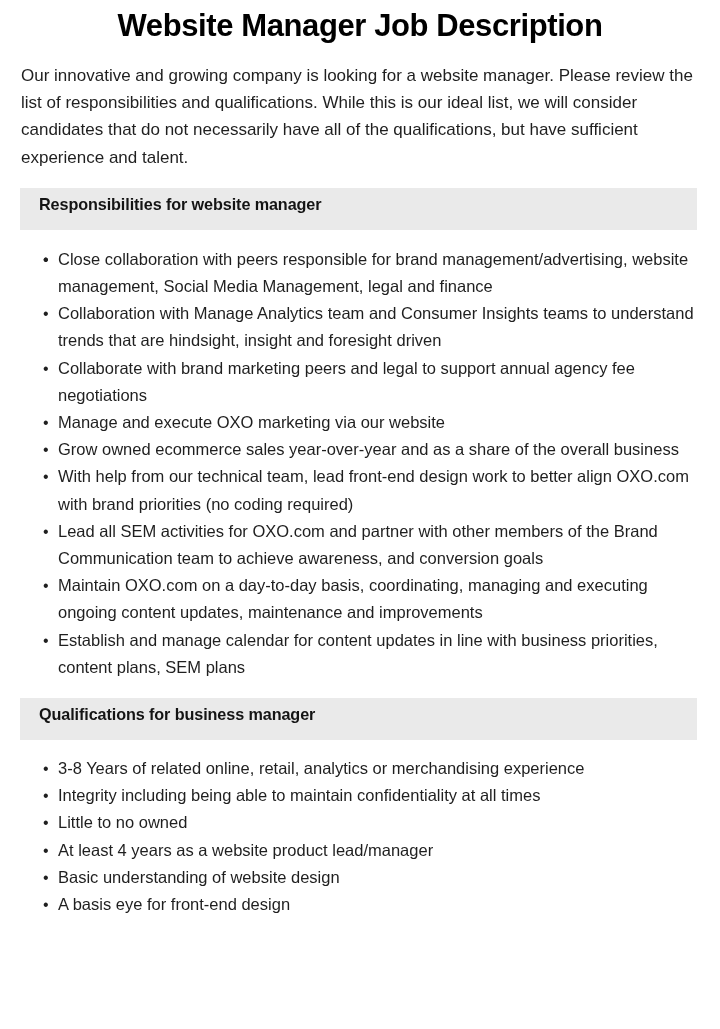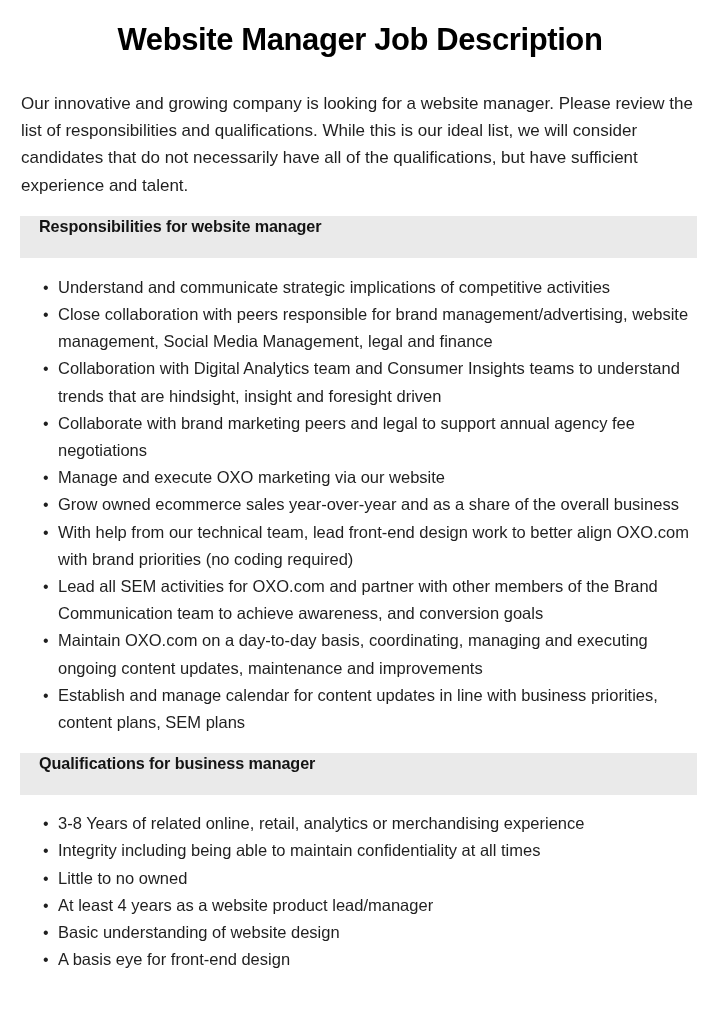--- a/index.html
+++ b/index.html
@@ -18,21 +18,21 @@
 
   .page {
     position: relative;
     width: 720px;
     height: 1029px;
     box-sizing: border-box;
     padding: 0;
   }
 
   .doc-title {
-    margin: 16px;
+    margin: 2px;
     padding: 4px 20px 0 20px;
     font-size: 31px;
     line-height: 40px;
     font-weight: bold;
     text-align: center;
     letter-spacing: -0.4px;
     color: #000000;
   }
 
   .intro {
@@ -47,21 +47,21 @@
   .section {
     margin: 0;
     padding: 0;
   }
 
   .section-head {
     margin: 17px 23px 0 20px;
     background: #eaeaea;
     height: 42px;
     display: flex;
-    align-items: flex-start;
+    align-items: flex-end;
     padding: 0 0 16px 19px;
     box-sizing: border-box;
   }
   .section-head-text {
     font-size: 16.2px;
     font-weight: bold;
     line-height: 20px;
     color: #141414;
     letter-spacing: -0.1px;
   }
@@ -101,23 +101,23 @@
 
   <h1 class="doc-title">Website Manager Job Description</h1>
 
   <p class="intro">Our innovative and growing company is looking for a website manager. Please review the list of responsibilities and qualifications. While this is our ideal list, we will consider candidates that do not necessarily have all of the qualifications, but have sufficient experience and talent.</p>
 
   <div class="section responsibilities">
     <div class="section-head">
       <span class="section-head-text">Responsibilities for website manager</span>
     </div>
     <ul class="bullets">
-        <li><span class="marker">•</span><span>Understand and communicate strategic implications of competitive activities</span></li>
+        <li><span class="marker">•</span></li>
         <li><span class="marker">•</span><span>Close collaboration with peers responsible for brand management/advertising, website management, Social Media Management, legal and finance</span></li>
-        <li><span class="marker">•</span><span>Collaboration with Digital Analytics team and Consumer Insights teams to understand trends that are hindsight, insight and foresight driven</span></li>
+        <li><span class="marker">•</span><span>Collaboration with Manage Analytics team and Consumer Insights teams to understand trends that are hindsight, insight and foresight driven</span></li>
         <li><span class="marker">•</span><span>Collaborate with brand marketing peers and legal to support annual agency fee negotiations</span></li>
         <li><span class="marker">•</span><span>Manage and execute OXO marketing via our website</span></li>
         <li><span class="marker">•</span><span>Grow owned ecommerce sales year-over-year and as a share of the overall business</span></li>
         <li><span class="marker">•</span><span>With help from our technical team, lead front-end design work to better align OXO.com with brand priorities (no coding required)</span></li>
         <li><span class="marker">•</span><span>Lead all SEM activities for OXO.com and partner with other members of the Brand Communication team to achieve awareness, and conversion goals</span></li>
         <li><span class="marker">•</span><span>Maintain OXO.com on a day-to-day basis, coordinating, managing and executing ongoing content updates, maintenance and improvements</span></li>
         <li><span class="marker">•</span><span>Establish and manage calendar for content updates in line with business priorities, content plans, SEM plans</span></li>
       </ul>
   </div>
 

